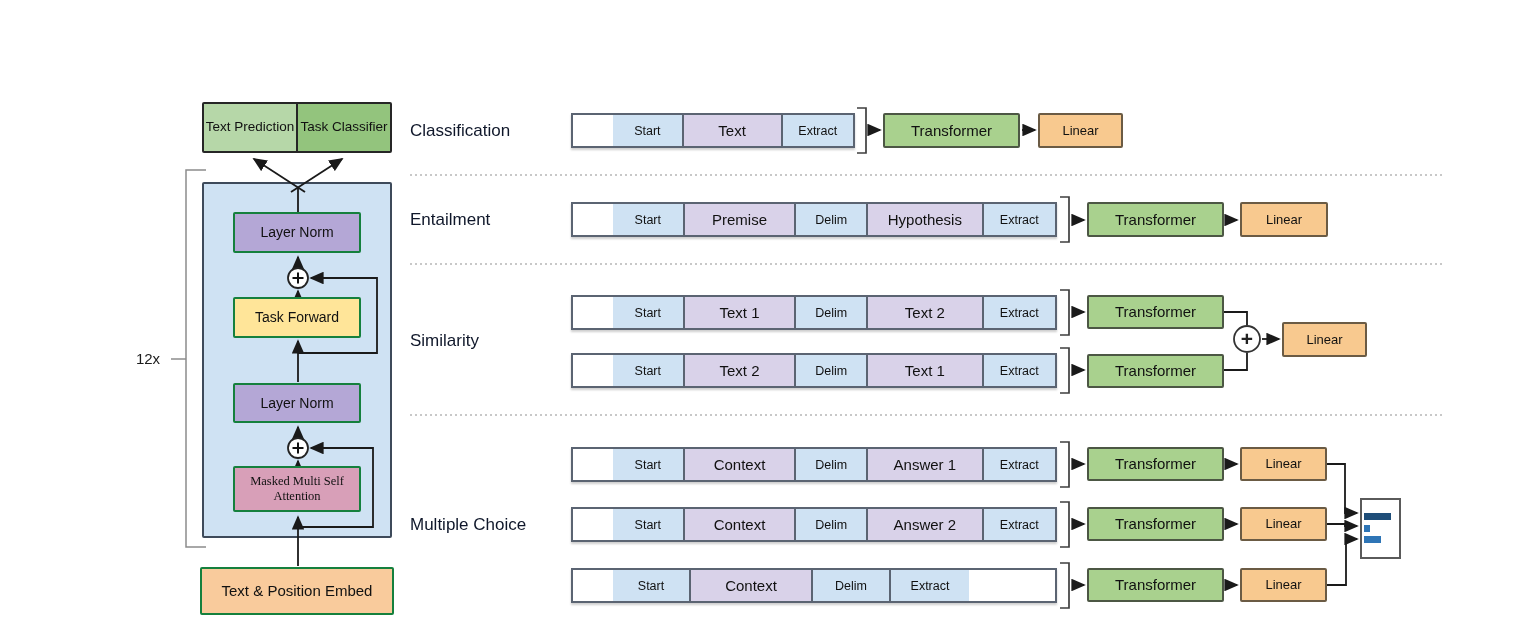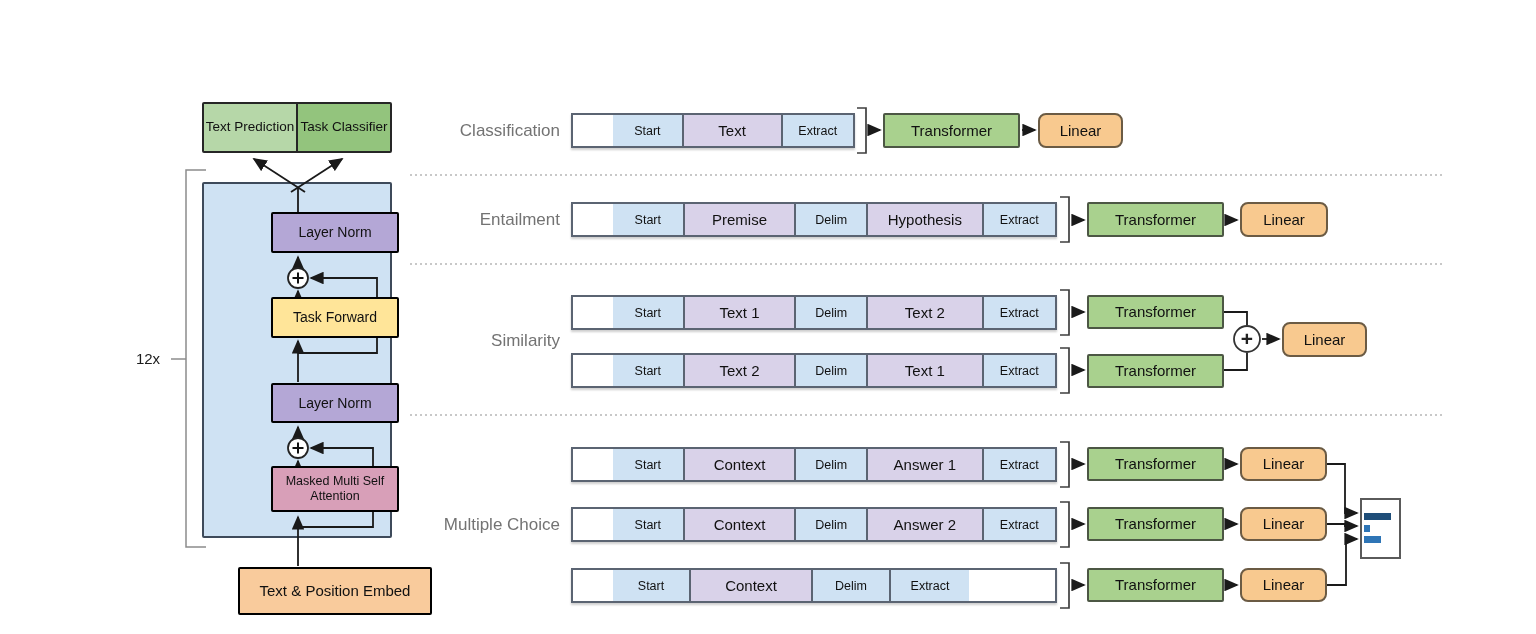--- a/index.html
+++ b/index.html
@@ -9,43 +9,43 @@
   .abs{position:absolute;box-sizing:border-box;}
   .box{position:absolute;box-sizing:border-box;display:flex;align-items:center;
        justify-content:center;text-align:center;z-index:3;line-height:1.18;}
   
   .heads{border:2px solid #262626;border-radius:2px;display:flex;z-index:3;padding:0;}
   .head-cell{flex:1;display:flex;align-items:center;justify-content:center;
              text-align:center;font-size:13.5px;line-height:1.2;}
   .head-cell.first{border-right:2px solid #262626;background:#b6d7a8;}
   .head-cell.second{background:#93c47d;}
   .blue-container{background:#cfe2f3;border:2px solid #3e4a5a;border-radius:2px;z-index:1;}
-  .arch{border:2px solid #000000;border-radius:2px;font-size:14px;margin-left:38px;}
+  .arch{border:2px solid #15803d;border-radius:2px;font-size:14px;}
   .ln{background:#b4a7d6;}
   .ff{background:#ffe599;}
-  .attn{background:#d89fb8;font-size:12.5px;padding:0 10px;}
+  .attn{background:#d89fb8;font-size:12.5px;padding:0 10px;font-family:Liberation Serif, serif;}
   .embed{background:#f9cb9c;font-size:15px;}
   .repeat{position:absolute;font-size:15px;color:#1c1c1c;z-index:3;text-align:center;}
   
-  .task-label{position:absolute;width:150px;text-align:right;font-size:17px;
-              color:#737373;z-index:3;line-height:19px;}
+  .task-label{position:absolute;width:150px;font-size:17px;
+              color:#0f172a;z-index:3;line-height:19px;}
   .bar{position:absolute;display:flex;height:35px;border:2px solid #5b6472;
        background:#fff;box-sizing:border-box;z-index:3;
        box-shadow:0 2px 2px rgba(60,60,60,.25);padding-left:40px;}
   .cell{display:flex;align-items:center;justify-content:center;box-sizing:border-box;
         border-right:2px solid #5b6472;overflow:hidden;}
   .cell.last{border-right:none;}
   .cell.sm{font-size:12.5px;}
   .cell.lg{font-size:15px;}
   .bc{background:#cfe2f3;}
   .pc{background:#d9d2e9;}
   .w80{width:80px;}.w120{width:112px;}
   .w78{width:78px;}.w122{width:122px;}.w126{width:126px;text-align:center;}
   .tbox{background:#a9d18e;border:2px solid #4c5744;border-radius:2px;font-size:15px;}
-  .lbox{background:#f8c98f;border:2px solid #6b5b44;border-radius:8px;font-size:15px;text-align:right;}
+  .lbox{background:#f8c98f;border:2px solid #6b5b44;border-radius:2px;font-size:13px;text-align:right;}
   .plus-op{position:absolute;width:24px;height:24px;display:flex;align-items:center;
            justify-content:center;font-size:21px;font-weight:bold;color:#222;z-index:3;}
   .score-box{position:absolute;width:37px;height:57px;background:#fff;
              border:2px solid #5a5a5a;z-index:3;}
   .score-bar{height:7px;margin-left:2px;}
 </style>
 </head>
 <body>
 
 <div class="canvas">

